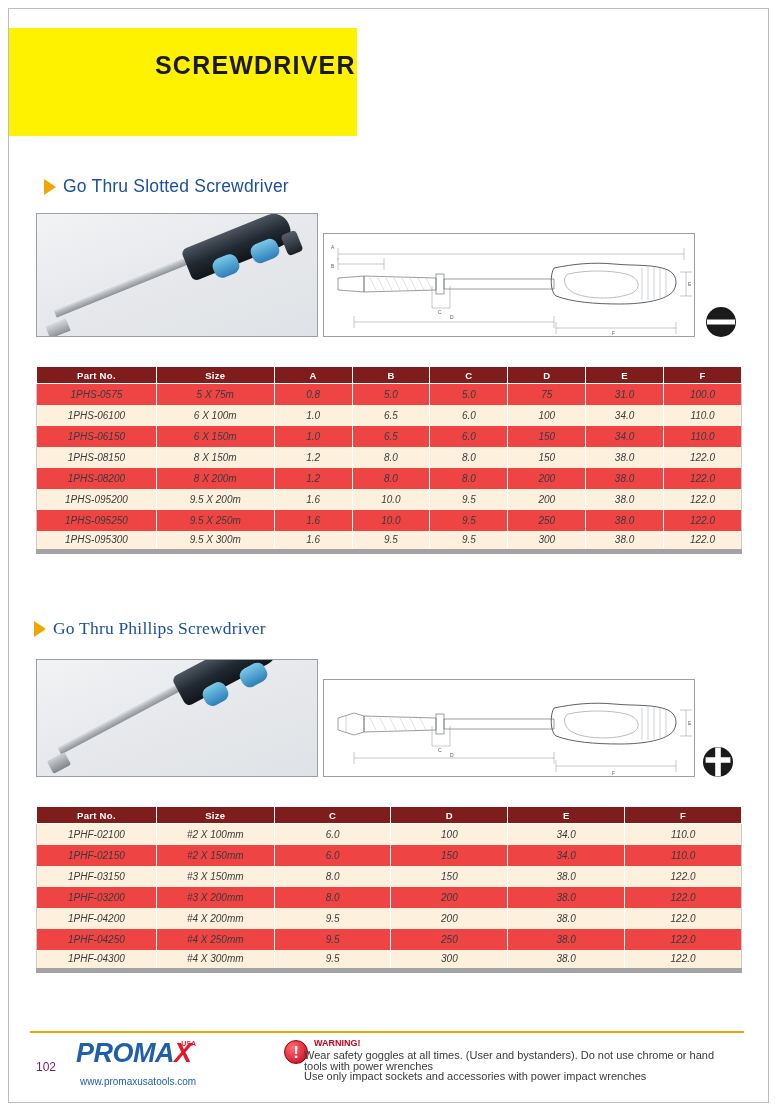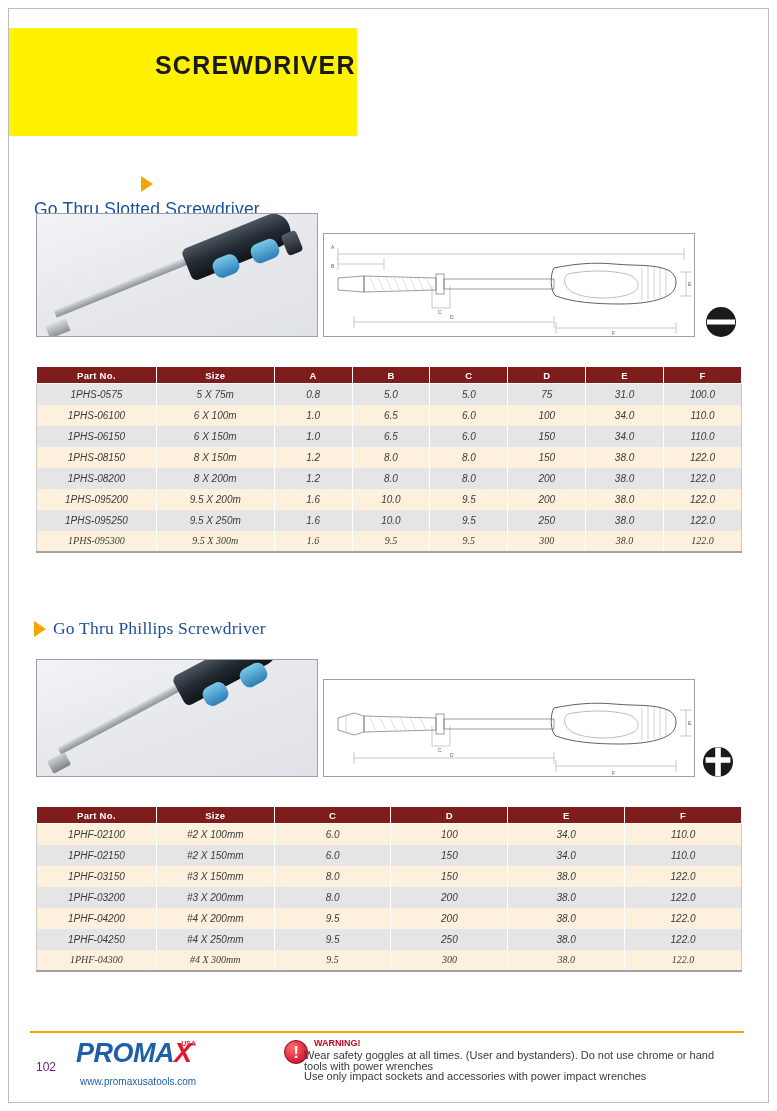--- a/index.html
+++ b/index.html
@@ -172,25 +172,25 @@
   table.spec td {
     height: 21px;
     text-align: center;
     border-left: 1px solid #ffffff;
     border-right: 1px solid #ffffff;
     border-top: 0; border-bottom: 0;
     color: #3a3a3a;
     font-style: italic;
     font-size: 10px;
   }
-  table.spec tr.odd td { background: #e5e5e5; }
+  table.spec tr.odd td { background: #ef4444; }
   table.spec tr.even td { background: #fdf0dd; }
   table.spec tr td:first-child { border-left: 1px solid #c9cbcd; }
   table.spec tr td:last-child  { border-right: 1px solid #c9cbcd; }
-  table.spec tr.last td { border-bottom: 2px solid #a3a3a3; font-family: Liberation Serif, serif; }
+  table.spec tr.last td { border-bottom: 5px solid #a3a3a3; }
 
   
   .footer-rule {
     position: absolute;
     left: 30px; top: 1031px;
     width: 714px; height: 2px;
     background: #f0a500;
   }
   .page-num {
     position: absolute;
@@ -233,21 +233,21 @@
   }
 </style>
 </head>
 <body>
 
 <div class="page-frame"></div>
 
 <div class="header-band"></div>
 <div class="header-title">SCREWDRIVER</div>
 
-<div class="section-head" style="left:34px; top:176px;flex-direction:column;">
+<div class="section-head" style="left:44px; top:176px;">
   <span class="tri"></span>
   <span class="section-title">Go Thru Slotted Screwdriver</span>
 </div>
 
 <div class="photo-box" style="left:36px; top:213px; width:282px; height:124px;">
   <div class="photo-inner"></div>
   <div class="sd1-shaft"></div>
   <div class="sd1-tip"></div>
   <div class="sd1-handle"></div>
   <div class="sd1-grip1"></div>

